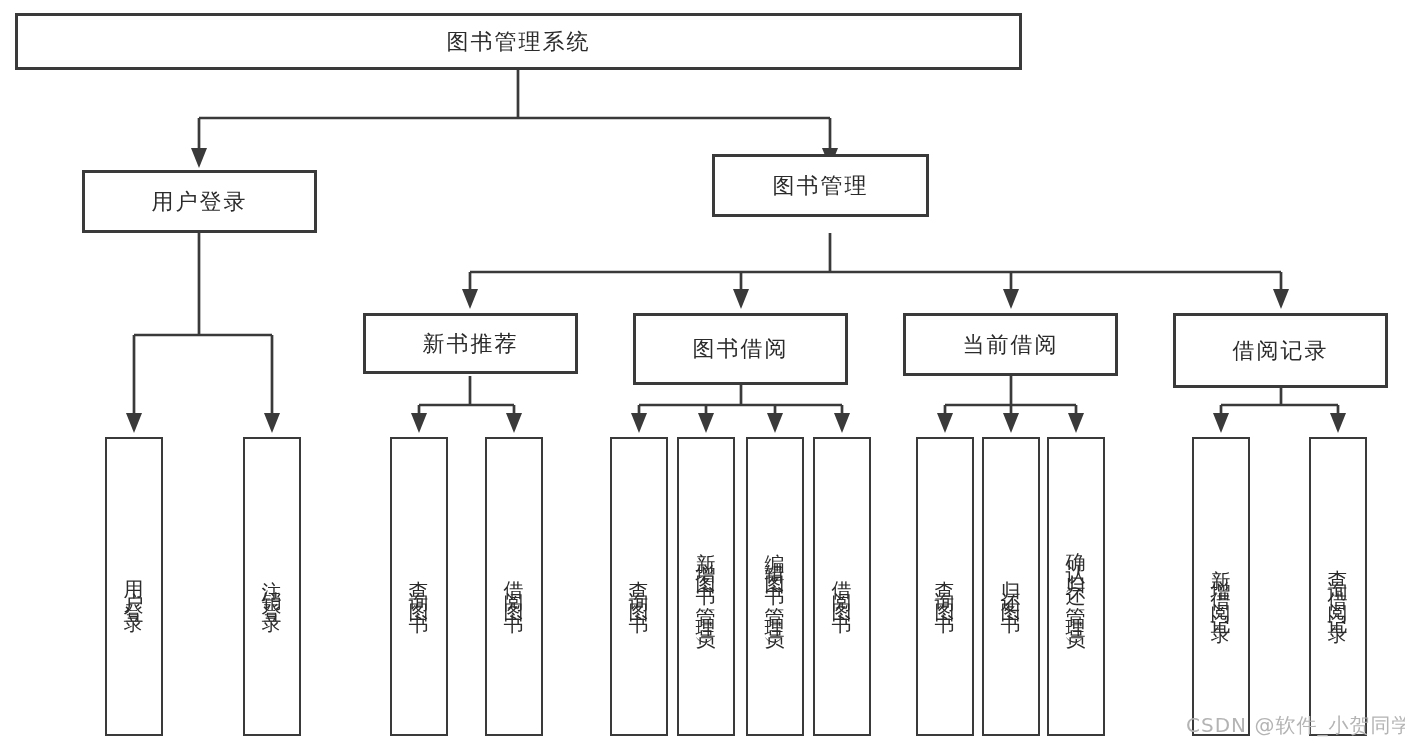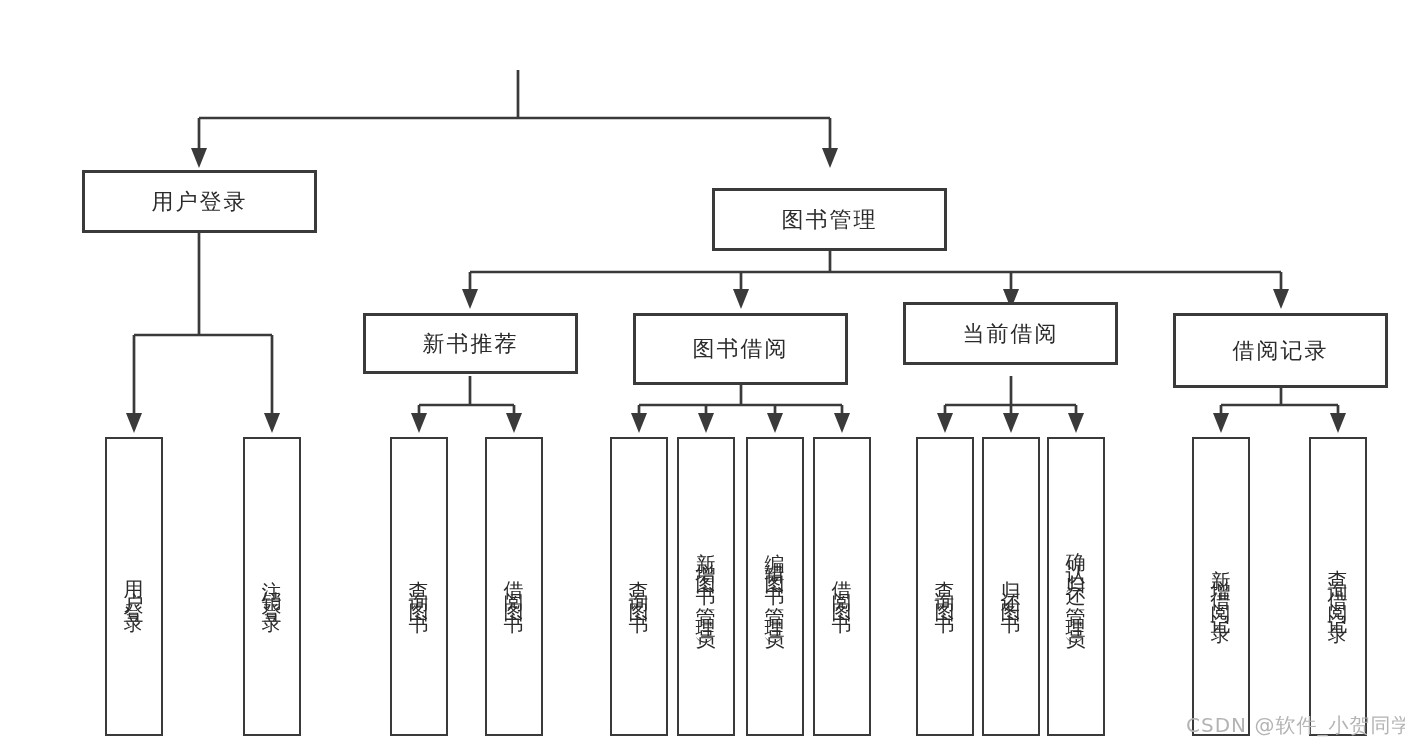--- a/index.html
+++ b/index.html
@@ -85,27 +85,28 @@
     <path class="wire" d="M1076 405 V413"></path>
       <polygon class="head" points="1068,413 1084,413 1076,433"></polygon>
 
     <path class="wire" d="M1281 376 V405 M1221 405 H1338"></path>
     <path class="wire" d="M1221 405 V413"></path>
       <polygon class="head" points="1213,413 1229,413 1221,433"></polygon>
     <path class="wire" d="M1338 405 V413"></path>
       <polygon class="head" points="1330,413 1346,413 1338,433"></polygon>
   </svg>
 
+  <div class="node" style="left:15px;top:13px;width:1007px;height:57px">图书管理系统</div>
 
   <div class="node" style="left:82px;top:170px;width:235px;height:63px">用户登录</div>
-  <div class="node" style="left:712px;top:188px;width:235px;height:63px">图书管理</div>
+  <div class="node" style="left:712px;top:154px;width:217px;height:63px">图书管理</div>
 
   <div class="node" style="left:363px;top:313px;width:215px;height:61px">新书推荐</div>
   <div class="node" style="left:633px;top:313px;width:215px;height:72px">图书借阅</div>
-  <div class="node" style="left:903px;top:302px;width:215px;height:63px">当前借阅</div>
+  <div class="node" style="left:903px;top:313px;width:215px;height:63px">当前借阅</div>
   <div class="node" style="left:1173px;top:313px;width:215px;height:75px">借阅记录</div>
 
   <div class="leaf" style="left:105px">
     <span>用户登录</span>
     </div>
   <div class="leaf" style="left:243px">
     <span>注销登录</span>
     </div>
 
   <div class="leaf" style="left:390px">

